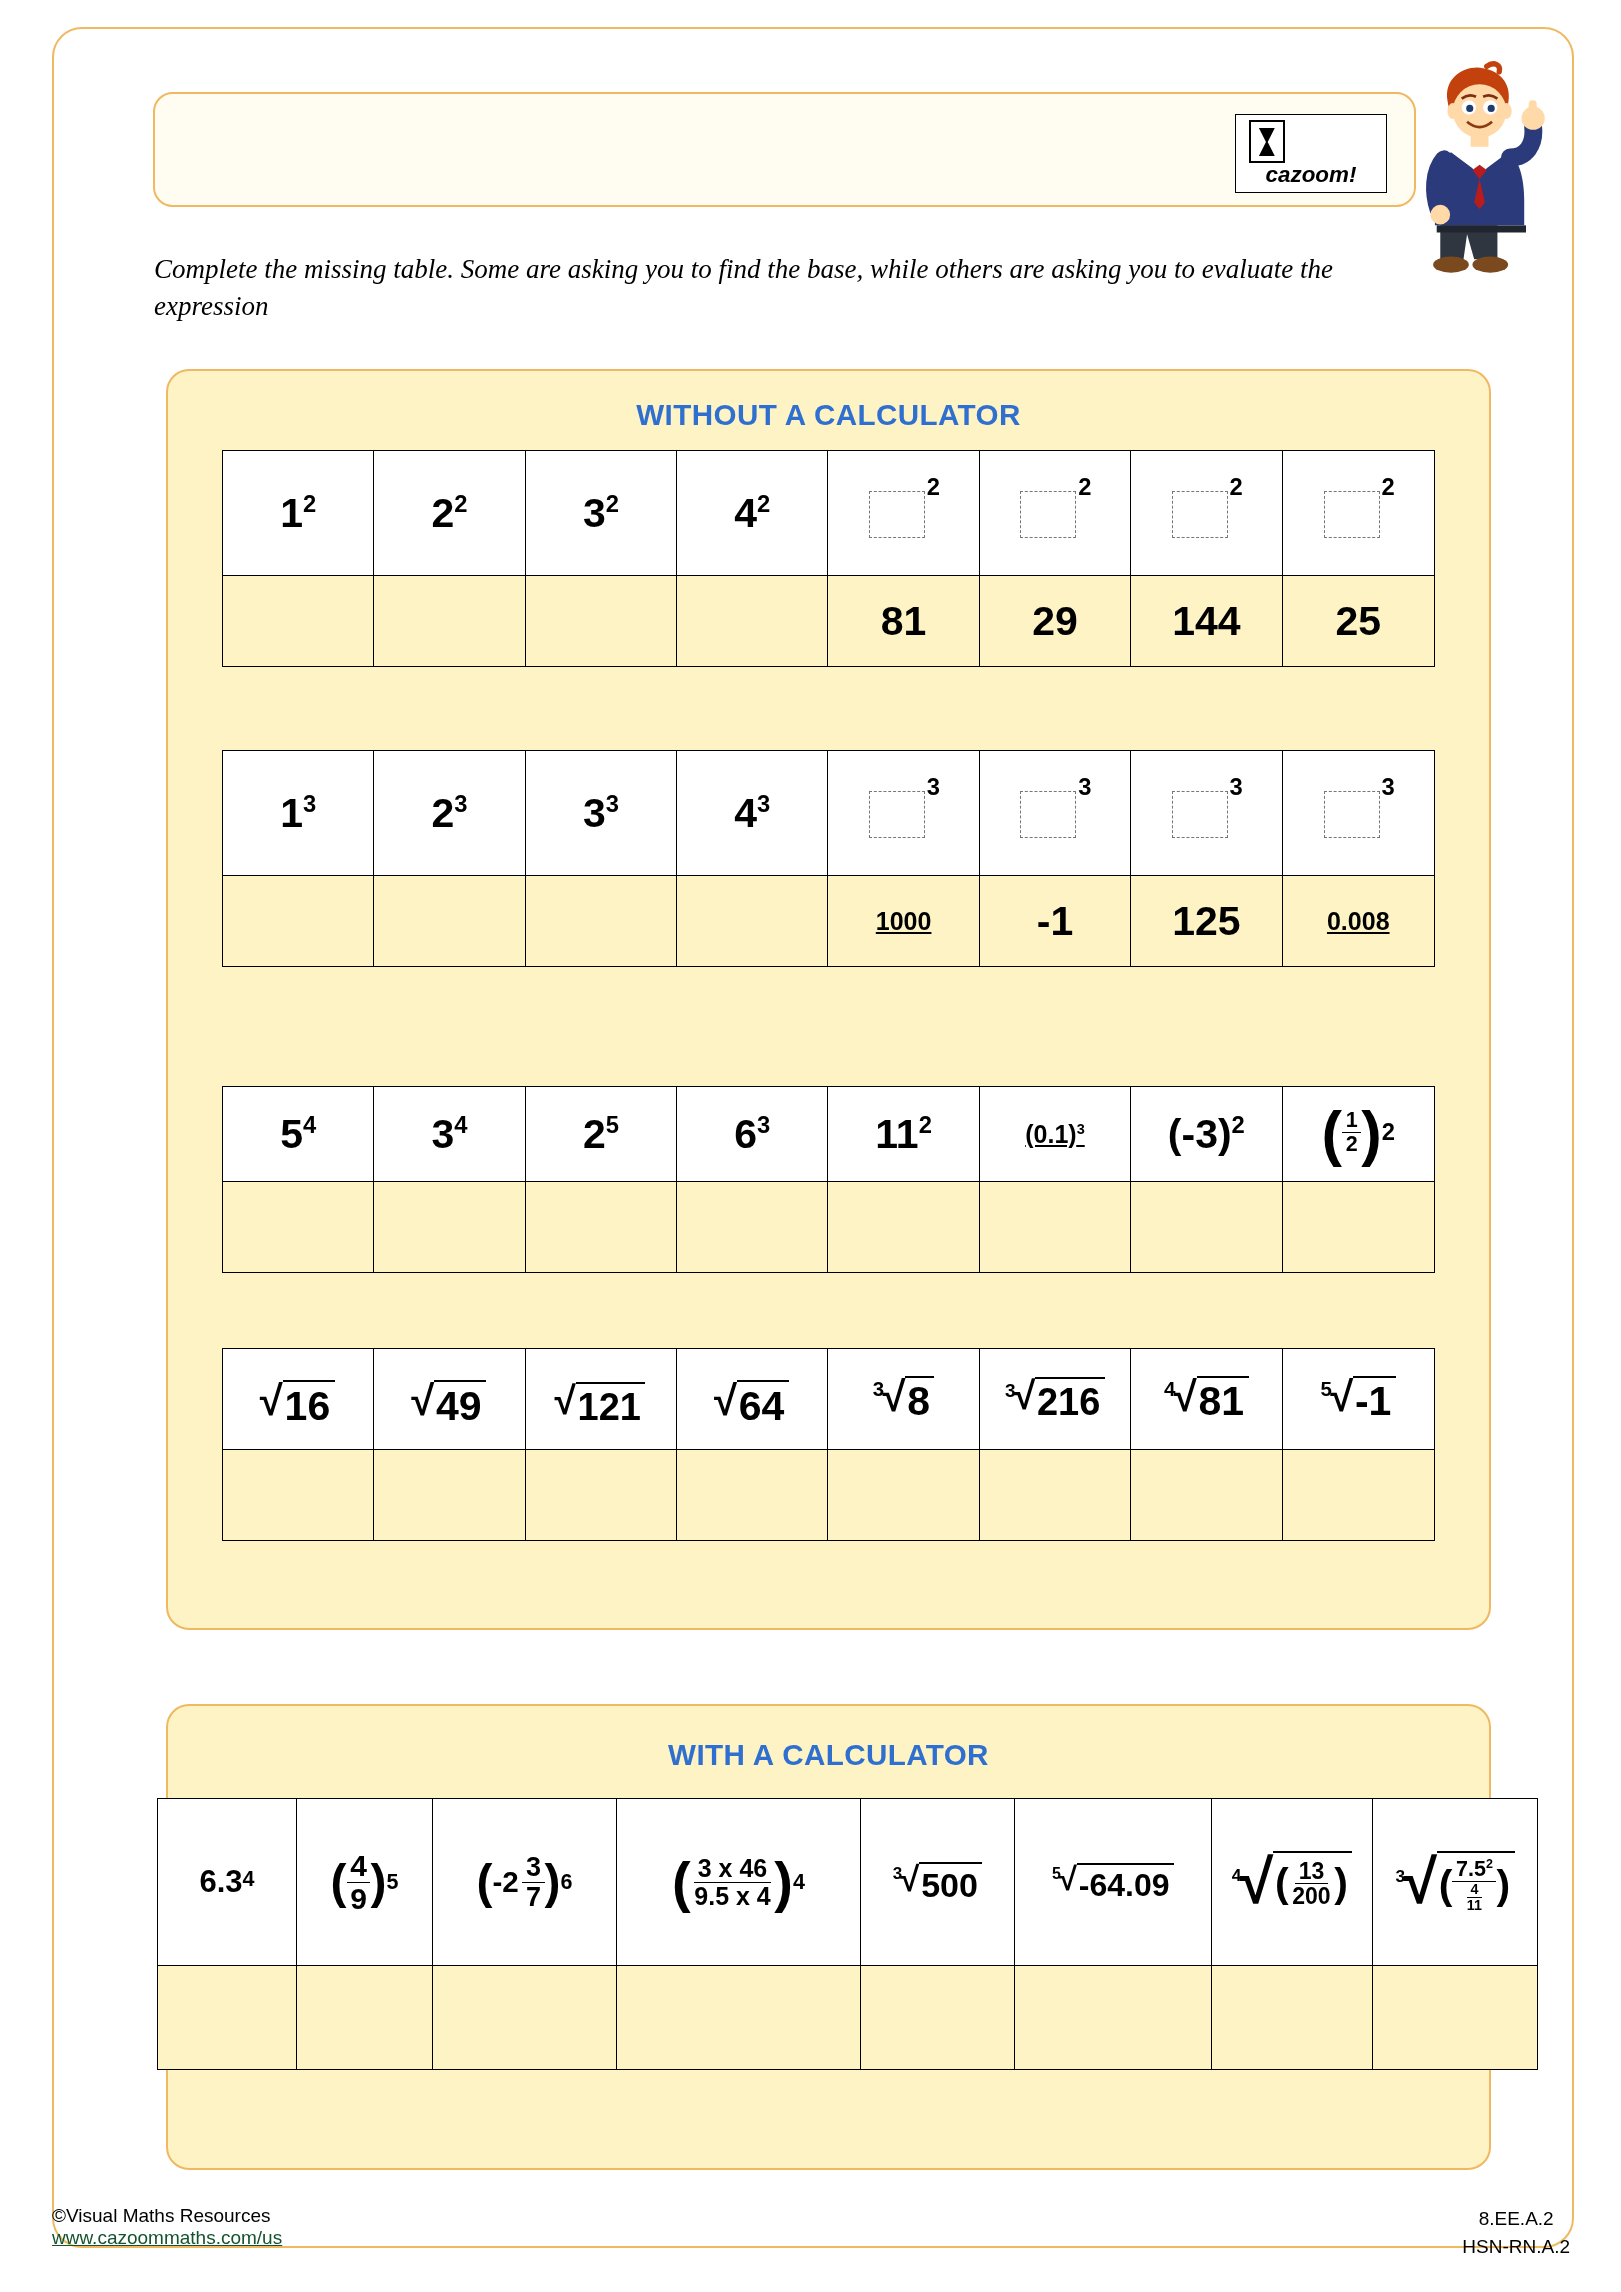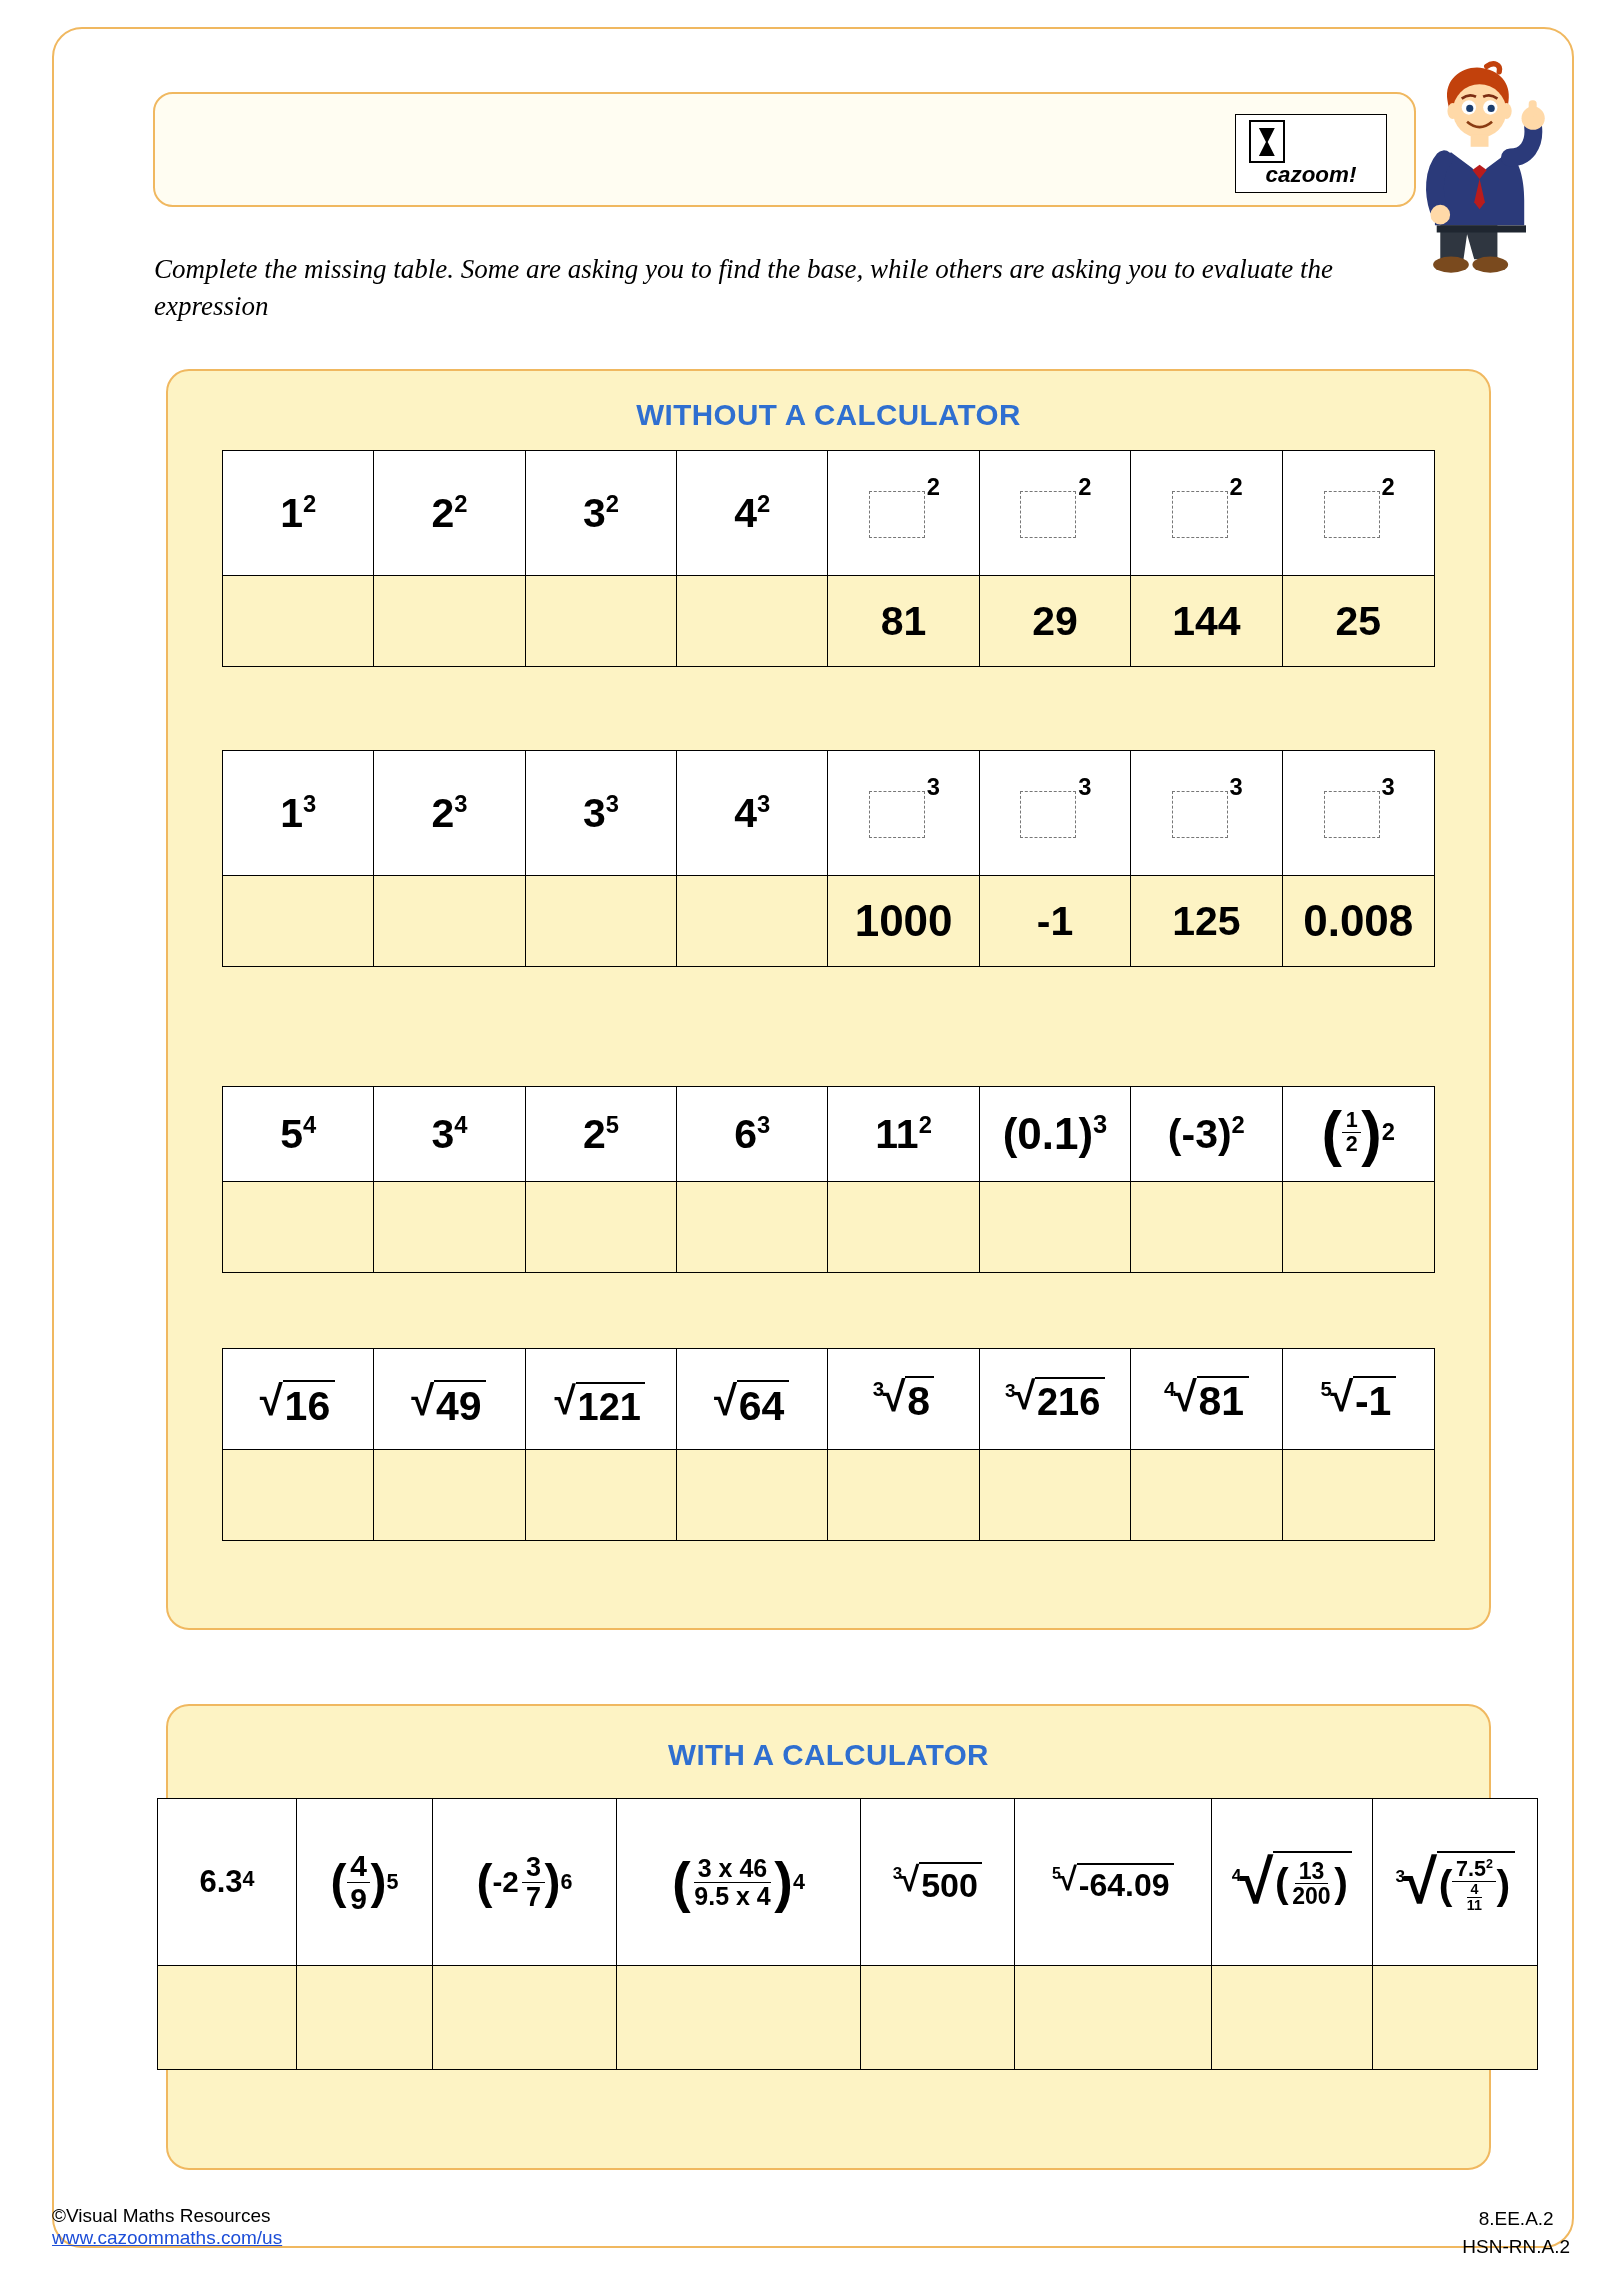--- a/index.html
+++ b/index.html
@@ -96,21 +96,21 @@
   }
   table.grid td {
     border:1.8px solid #000;
     text-align:center;
     vertical-align:middle;
     padding:0;
   }
   td.head { background:#ffffff; }
   td.ans  { background:#fdf3c4; }
   .big { font-size:41px; font-weight:bold; }
-  .med { font-size:44px; font-weight:bold; }
+  .med { font-size:25px; font-weight:bold;text-decoration:underline; }
   sup.exp { font-size:.58em; vertical-align:super; font-weight:bold; }
   .blankbox {
     display:inline-block;
     width:56px; height:47px;
     border:1.8px dashed #777;
     vertical-align:middle;
     box-sizing:border-box;
   }
   .blankwrap { display:inline-block; position:relative; }
   .blankwrap sup.exp { position:relative; left:1.8px; top:-16px; }
@@ -124,21 +124,21 @@
   
   .frac { display:inline-flex; flex-direction:column; align-items:center; justify-content:center; vertical-align:middle; line-height:1.05; font-weight:bold; }
   .frac .num { border-bottom:1.8px solid #000; padding:0 3.6px; }
   .frac .den { padding:0 3.6px; }
   .paren { font-size:1.5em; font-weight:bold; line-height:.9; }
   .inline-c { display:inline-flex; align-items:center; justify-content:center; }
 
   
   .footer { position:absolute; left:52px; right:52px; bottom:16px; height:72px; font-size:19px; }
   .footer .left { position:absolute; left:0; top:0; }
-  .footer .left a { color:#1d4ed8; text-decoration:underline; }
+  .footer .left a { color:#14532d; text-decoration:underline; }
   .footer .center { position:absolute; left:0; right:0; top:0; text-align:center; line-height:1.45; }
   .footer .right { position:absolute; right:0; top:0; text-align:center; line-height:1.45; }
 </style>
 </head>
 <body>
 
 <div class="page">
 
   <div class="title-box">
     <div class="logo-box">

